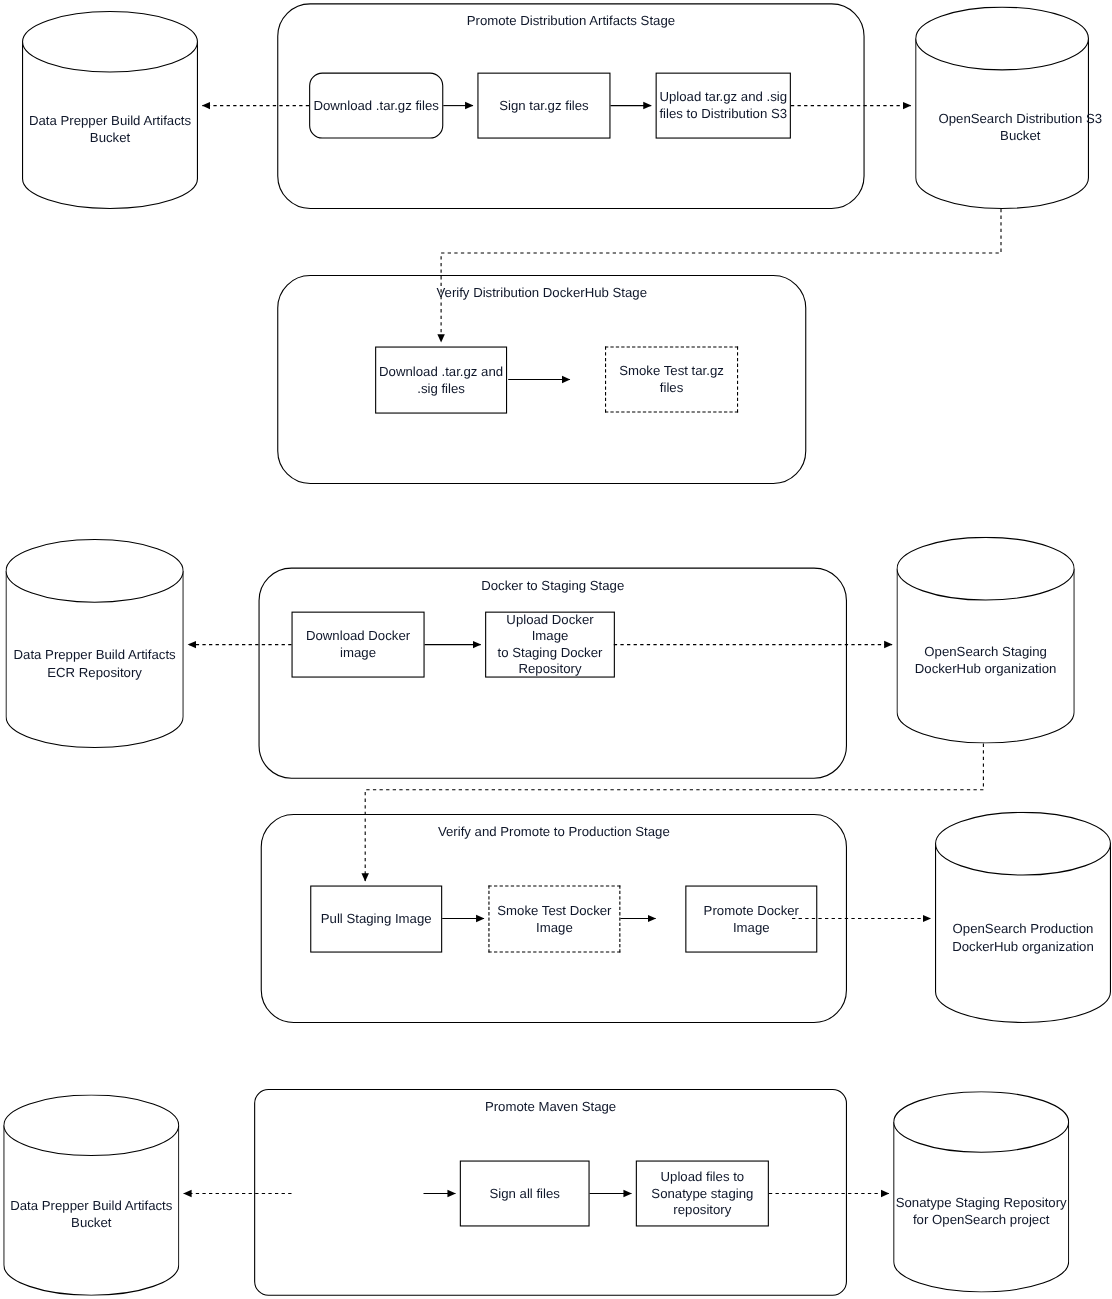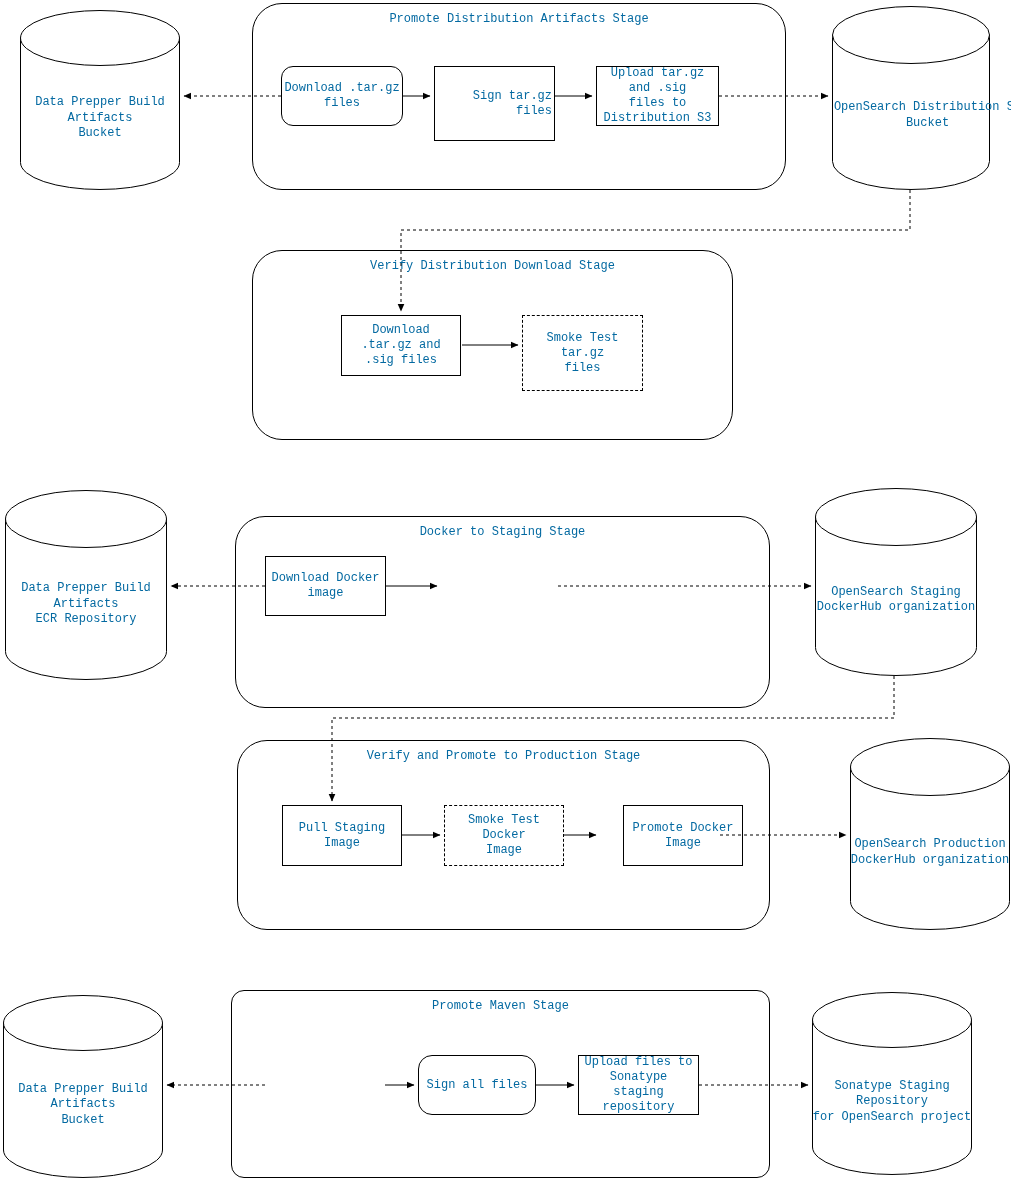--- a/index.html
+++ b/index.html
@@ -1,20 +1,20 @@
 <!DOCTYPE html>
 <html><head>
 <meta charset="utf-8">
 <style>
   * { margin:0; padding:0; box-sizing:border-box; }
   html,body { background:#ffffff; }
   .canvas {
     position:relative; width:1011px; height:1181px; background:#ffffff;
-    font-family:Liberation Mono, monospace;
-    font-size:12px; color:#0369a1; overflow:hidden;
+    font-family:Liberation Sans, sans-serif;
+    font-size:12px; color:#0f172a; overflow:hidden;
   }
   .stage { position:absolute; border:1px solid #000; border-radius:30px; background:transparent; }
   .stage-title { position:absolute; top:8px; left:0; width:100%; text-align:center; }
   .task {
     position:absolute; background:#fff; border:1px solid #000;
     display:flex; align-items:center; justify-content:center;
     text-align:center; white-space:pre-line; line-height:1.25; padding:2px;
   }
   .task.dashed { border-style:dashed; }
   .cyl { position:absolute; }
@@ -29,55 +29,58 @@
 </head>
 <body>
 
 <div class="canvas">
 
   <div class="stage" style="left:252px; top:3px; width:534px; height:187px;">
     <div class="stage-title">Promote Distribution Artifacts Stage</div>
   </div>
 
   <div class="stage" style="left:252px; top:250px; width:481px; height:190px;">
-    <div class="stage-title">Verify Distribution Download Stage</div>
+    <div class="stage-title">Verify Distribution DockerHub Stage</div>
   </div>
 
   <div class="stage" style="left:235px; top:488px; width:535px; height:192px;margin-top:28px;">
     <div class="stage-title">Docker to Staging Stage</div>
   </div>
 
   <div class="stage" style="left:237px; top:740px; width:533px; height:190px;">
     <div class="stage-title">Verify and Promote to Production Stage</div>
   </div>
 
   <div class="stage" style="left:231px; top:990px; width:539px; height:188px;border-radius:13px;">
     <div class="stage-title">Promote Maven Stage</div>
   </div>
 
   <div class="task" style="left:281px; top:66px; width:122px; height:60px;border-radius:12px;">Download .tar.gz files</div>
-  <div class="task" style="left:434px; top:66px; width:121px; height:75px;text-align:right;">Sign tar.gz files</div>
+  <div class="task" style="left:434px; top:66px; width:121px; height:60px;text-align:right;">Sign tar.gz files</div>
   <div class="task" style="left:596px; top:66px; width:123px; height:60px;">Upload tar.gz and .sig
 files to Distribution S3</div>
 
   <div class="task" style="left:341px; top:315px; width:120px; height:61px;">Download .tar.gz and
 .sig files</div>
-  <div class="task dashed" style="left:522px; top:315px; width:121px; height:76px;">Smoke Test tar.gz
+  <div class="task dashed" style="left:550px; top:315px; width:121px; height:60px;">Smoke Test tar.gz
 files</div>
 
   <div class="task" style="left:265px; top:556px; width:121px; height:60px;">Download Docker
 image</div>
+  <div class="task" style="left:441px; top:556px; width:118px; height:60px;">Upload Docker Image
+to Staging Docker
+Repository</div>
 
   <div class="task" style="left:282px; top:805px; width:120px; height:61px;">Pull Staging Image</div>
   <div class="task dashed" style="left:444px; top:805px; width:120px; height:61px;">Smoke Test Docker
 Image</div>
   <div class="task" style="left:600px; top:805px; width:120px; height:61px;margin-left:23px;">Promote Docker
 Image</div>
 
-  <div class="task" style="left:418px; top:1055px; width:118px; height:60px;border-radius:14px;">Sign all files</div>
+  <div class="task" style="left:418px; top:1055px; width:118px; height:60px;">Sign all files</div>
   <div class="task" style="left:578px; top:1055px; width:121px; height:60px;">Upload files to
 Sonatype staging
 repository</div>
 
   <div class="cyl" style="left:20px; top:10px; width:160px; height:180px;">
     <svg width="160" height="180" viewBox="0 0 160 180">
       <path d="M 0.5 28 L 0.5 152.5 A 79.5 27 0 0 0 159.5 152.5 L 159.5 28" fill="#fff" stroke="#000"></path>
       <ellipse cx="80" cy="28" rx="79.5" ry="27.5" fill="#fff" stroke="#000"></ellipse>
     </svg>
     <div class="cyl-label">Data Prepper Build Artifacts

